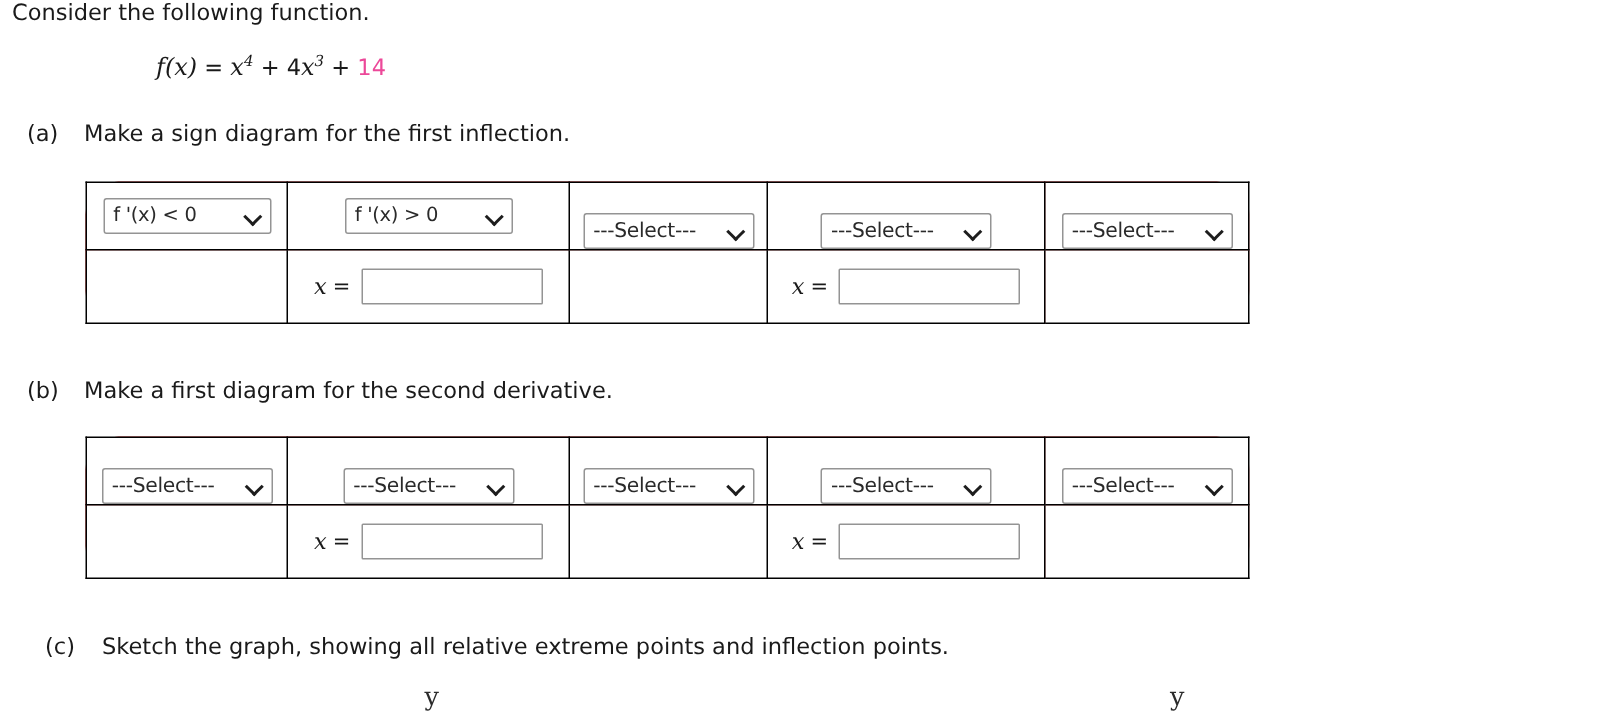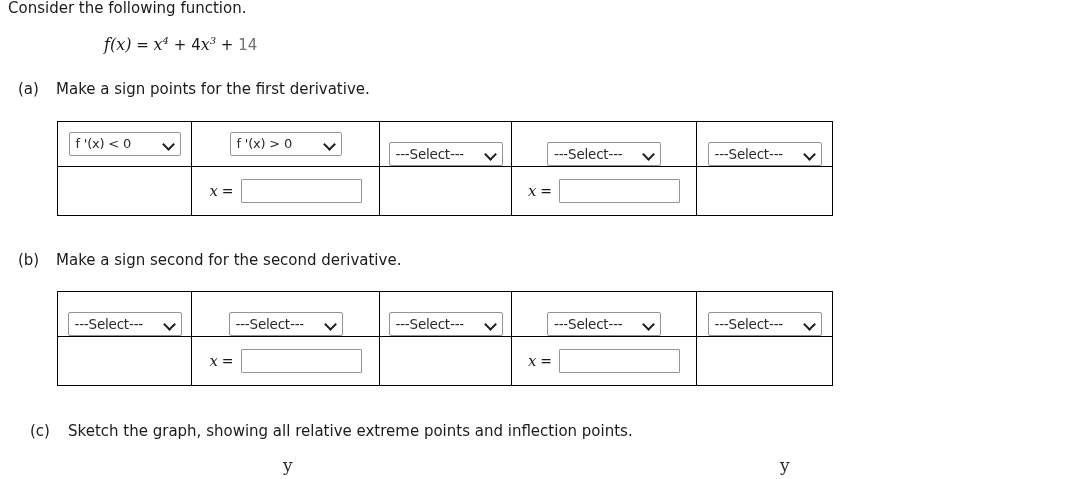--- a/index.html
+++ b/index.html
@@ -45,21 +45,21 @@
     font-family: "DejaVu Sans", sans-serif;
     font-size: 15px;
   }
   .formula sup {
     font-size: 10px;
     vertical-align: super;
     line-height: 0;
     font-style: italic;
   }
   .formula .red {
-    color: #737373;
+    color: #ec4899;
     font-family: "DejaVu Sans", sans-serif;
     font-style: normal;
     font-size: 15px;
   }
 
   
   .part-label {
     position: absolute;
     font-size: 15px;
     line-height: 20px;
@@ -191,21 +191,21 @@
 </head>
 <body>
 
 <div class="intro">Consider the following function.</div>
 
 <div class="formula">
   <span class="it">f(x)</span><span class="op">&nbsp;</span><span class="op">=</span><span class="op">&nbsp;</span><span class="it">x</span><sup>4</sup><span class="op">&nbsp;</span><span class="op">+</span><span class="op">&nbsp;</span><span class="op">4</span><span class="it">x</span><sup>3</sup><span class="op">&nbsp;</span><span class="op">+</span><span class="op">&nbsp;</span><span class="red">14</span>
 </div>
 
 <div class="part-label" style="left:18px; top:79px;">
-  <span class="part-tag">(a)</span><span>Make a sign points for the first derivative.</span>
+  <span class="part-tag">(a)</span><span>Make a sign diagram for the first inflection.</span>
 </div>
 
 <table class="sign-table" style="top:121px;">
   <tbody>
       <tr class="row-sel">
     <td class="c1">
       <span class="sel sel-narrow">
         <span class="sel-label fprime">f '(x) &lt; 0</span>
         <span class="sel-sp"></span>
         <span class="sel-arrow"></span>
@@ -256,21 +256,21 @@
         <span class="xeq-eq">=</span>
         <input class="xbox" type="text" placeholder="" style="">
       </span>
     </td>
     <td class="c5"></td>
   </tr>
 </tbody>
   </table>
 
 <div class="part-label" style="left:18px; top:250px;">
-  <span class="part-tag">(b)</span><span>Make a sign second for the second derivative.</span>
+  <span class="part-tag">(b)</span><span>Make a first diagram for the second derivative.</span>
 </div>
 
 <table class="sign-table" style="top:291px;">
   <tbody>
       <tr class="row-sel">
     <td class="c1">
       <span class="sel sel-wide">
         <span class="sel-label">---Select---</span>
         <span class="sel-sp"></span>
         <span class="sel-arrow"></span>

